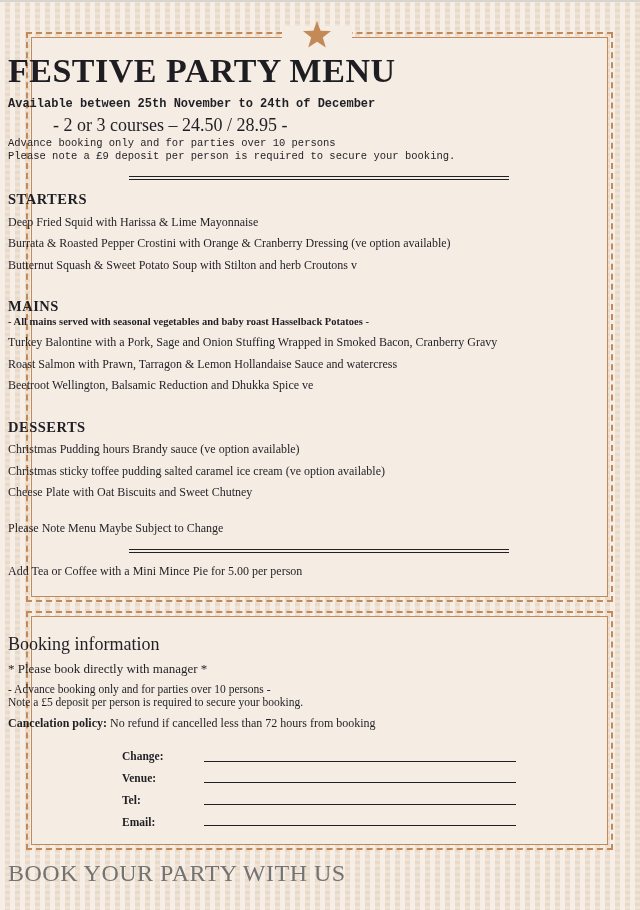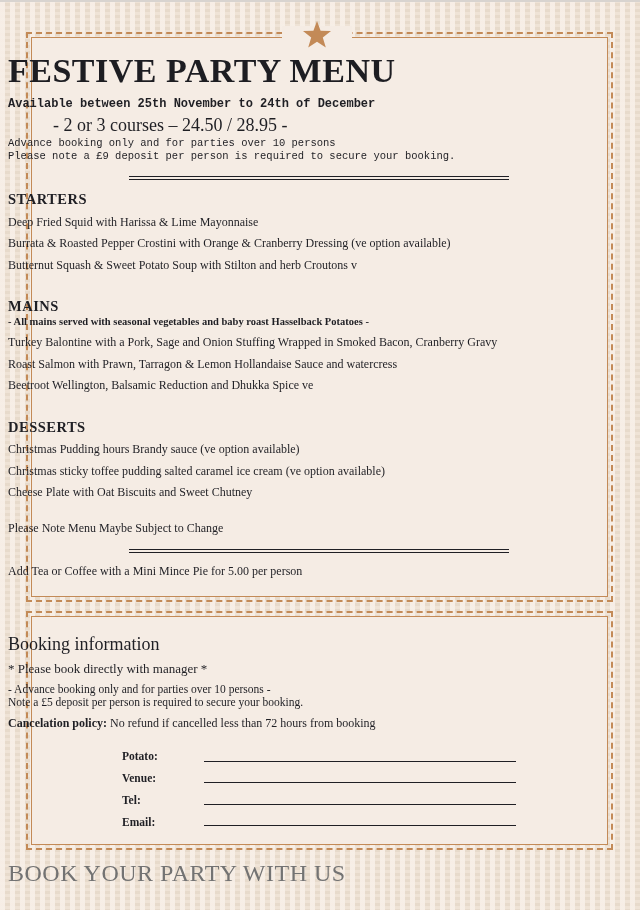--- a/index.html
+++ b/index.html
@@ -107,21 +107,21 @@
 <div class="box" id="box2">
   <div class="inner"></div>
 </div>
 
 <div class="c bk-title">Booking information</div>
 <div class="c bk-sub">* Please book directly with manager *</div>
 <div class="c bk-line" style="top:683px">- Advance booking only and for parties over 10 persons -</div>
 <div class="c bk-line" style="top:696px">Note a £5 deposit per person is required to secure your booking.</div>
 <div class="c cancel"><b>Cancelation policy:</b><span> No refund if cancelled less than 72 hours from booking</span></div>
 
-<div class="field-label" style="top:750px">Potato:</div>
+<div class="field-label" style="top:750px">Change:</div>
 <div class="field-line" style="top:761px"></div>
 <div class="field-label" style="top:772px">Venue:</div>
 <div class="field-line" style="top:782px"></div>
 <div class="field-label" style="top:794px">Tel:</div>
 <div class="field-line" style="top:804px"></div>
 <div class="field-label" style="top:816px">Email:</div>
 <div class="field-line" style="top:825px"></div>
 
 <div class="c footer">BOOK YOUR PARTY WITH US</div>
 

